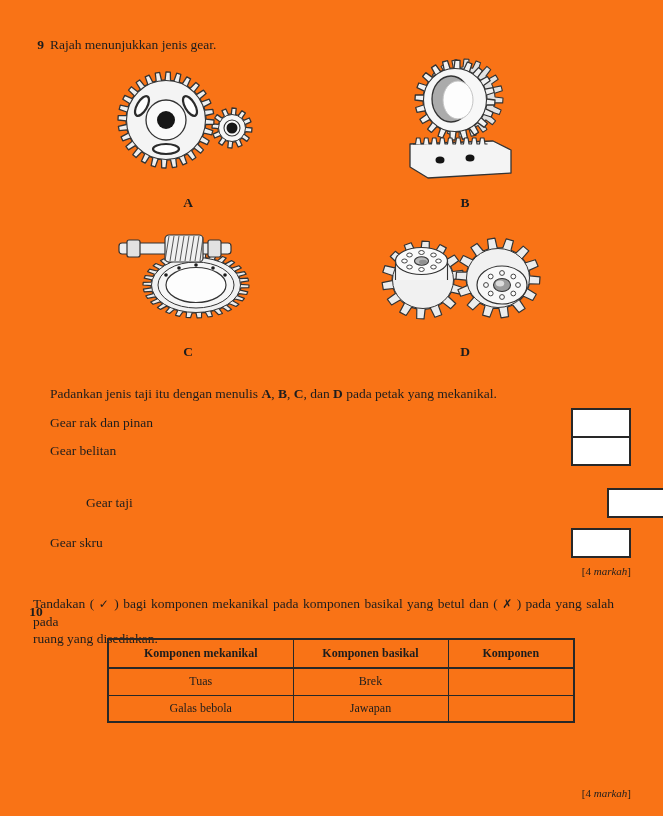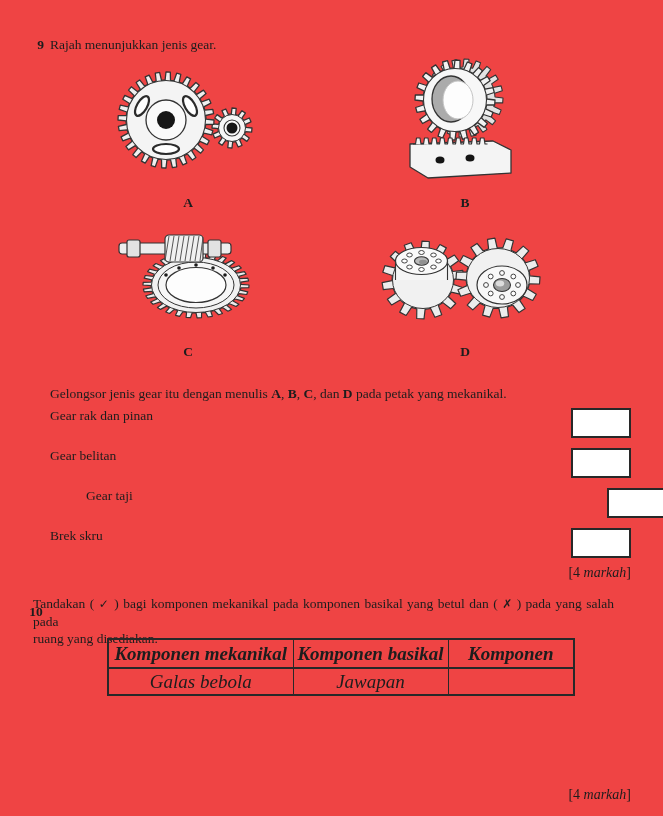--- a/index.html
+++ b/index.html
@@ -1,57 +1,57 @@
 <!DOCTYPE html>
 <html><head>
 <meta charset="utf-8">
 <style>
   * { box-sizing: border-box; }
   html, body { margin: 0; padding: 0; background: #ffffff; }
   #page {
     position: relative;
     width: 663px;
     height: 816px;
-    background: #ef4444;
+    background: #f97316;
     font-family: "Liberation Serif", serif;
     color: #1d1d1d;
     overflow: hidden;
   }
   .qline { position: absolute; left: 28px; font-size: 13.5px; line-height: 17px; }
   .qnum  { display: inline-block; width: 16px; font-weight: 700; text-align: right; vertical-align: top; }
   .qtext { margin-left: 6px; }
   .q10-text { margin-left: 5px; width: 581px; }
   .jline { text-align: justify; text-align-last: justify; }
   .q10-num { position: absolute; left: 0; top: 8px; width: 16px; font-weight: 700; text-align: center; }
   .fig { position: absolute; }
   .figlabel {
     position: absolute; transform: translateX(-50%);
     font-weight: 700; font-size: 13.5px;
   }
   .body-text { position: absolute; font-size: 13.5px; }
   .bold { font-weight: 700; }
   .item-row {
     position: absolute; left: 50px; width: 581px; height: 30px;
-    display: flex; justify-content: space-between; align-items: flex-start;
+    display: flex; justify-content: space-between; align-items: center;
     font-size: 13.5px;
   }
   .answer-box {
     width: 60px; height: 30px; border: 2px solid #282828; background: #fff;
     display: inline-block; text-align: center; line-height: 26px; font-size: 13.5px;
   }
-  .marks { position: absolute; right: 32px; font-size: 14px; white-space: nowrap; margin-left: 7px; }
+  .marks { position: absolute; right: 32px; font-size: 11px; white-space: nowrap; margin-left: 7px; }
   .marks i { font-style: italic; }
   .glyph { font-family: "DejaVu Sans", sans-serif; font-size: 12px; }
   table.qtable {
     position: absolute; left: 107px; top: 638px;
     border-collapse: collapse; table-layout: fixed;
   }
   .qtable th, .qtable td {
     border: 1px solid #282828; text-align: center; vertical-align: middle;
-    font-size: 19px; padding: 0; font-style: italic;
+    font-size: 12px; padding: 0;
   }
   .qtable { border: 2px solid #282828; }
   .qtable th { font-weight: 700; height: 29px; border-bottom: 2px solid #282828; }
   .qtable td { height: 27px; }
   svg { display: block; }
 </style>
 </head>
 <body>
 
 <div id="page">
@@ -148,37 +148,37 @@
       <circle cx="114.7" cy="48.5" r="2.4" fill="#fff" stroke="#444" stroke-width="1"></circle>
       <circle cx="126" cy="45" r="2.4" fill="#fff" stroke="#444" stroke-width="1"></circle>
       <circle cx="137.3" cy="48.5" r="2.4" fill="#fff" stroke="#444" stroke-width="1"></circle>
       <ellipse cx="126" cy="57" rx="8.5" ry="6.5" fill="#9c9c9c" stroke="#333" stroke-width="1.1"></ellipse>
       <ellipse cx="124" cy="55.5" rx="4.2" ry="3" fill="#dcdcdc"></ellipse>
     </g>
   </svg>
   <div class="figlabel" style="left:465px;top:344px;">D</div>
 
   <div class="body-text" style="left:50px;top:386px;">
-    <span>Gelongsor jenis gear itu dengan menulis </span><span class="bold">A</span><span>, </span><span class="bold">B</span><span>, </span><span class="bold">C</span><span>, dan </span><span class="bold">D</span><span> pada petak yang mekanikal.</span>
+    <span>Padankan jenis taji itu dengan menulis </span><span class="bold">A</span><span>, </span><span class="bold">B</span><span>, </span><span class="bold">C</span><span>, dan </span><span class="bold">D</span><span> pada petak yang mekanikal.</span>
   </div>
 
   <div class="item-row" style="top:408px;">
     <span>Gear rak dan pinan</span>
     <span class="answer-box"></span>
   </div>
-  <div class="item-row" style="top:448px;">
+  <div class="item-row" style="top:436px;">
     <span>Gear belitan</span>
     <span class="answer-box"></span>
   </div>
   <div class="item-row" style="top:488px;margin-left:36px;">
     <span>Gear taji</span>
     <span class="answer-box"></span>
   </div>
   <div class="item-row" style="top:528px;">
-    <span>Brek skru</span>
+    <span>Gear skru</span>
     <span class="answer-box"></span>
   </div>
 
   <div class="marks" style="top:565px;">
     <span>[4 </span><i>markah</i><span>]</span>
   </div>
 
   <div class="qline" style="top:595px;width:603px;">
     <span class="q10-num">10</span>
     <div class="q10-text">
@@ -195,20 +195,25 @@
         <col style="width:155px">
         <col style="width:126px">
       </colgroup>
     <tbody>
         <tr>
       <th>Komponen mekanikal</th>
       <th>Komponen basikal</th>
       <th>Komponen</th>
     </tr>
     <tr>
+      <td>Tuas</td>
+      <td>Brek</td>
+      <td></td>
+    </tr>
+    <tr>
       <td>Galas bebola</td>
       <td>Jawapan</td>
       <td></td>
     </tr>
   </tbody>
     </table>
 
   <div class="marks" style="top:787px;">
     <span>[4 </span><i>markah</i><span>]</span>
   </div>

